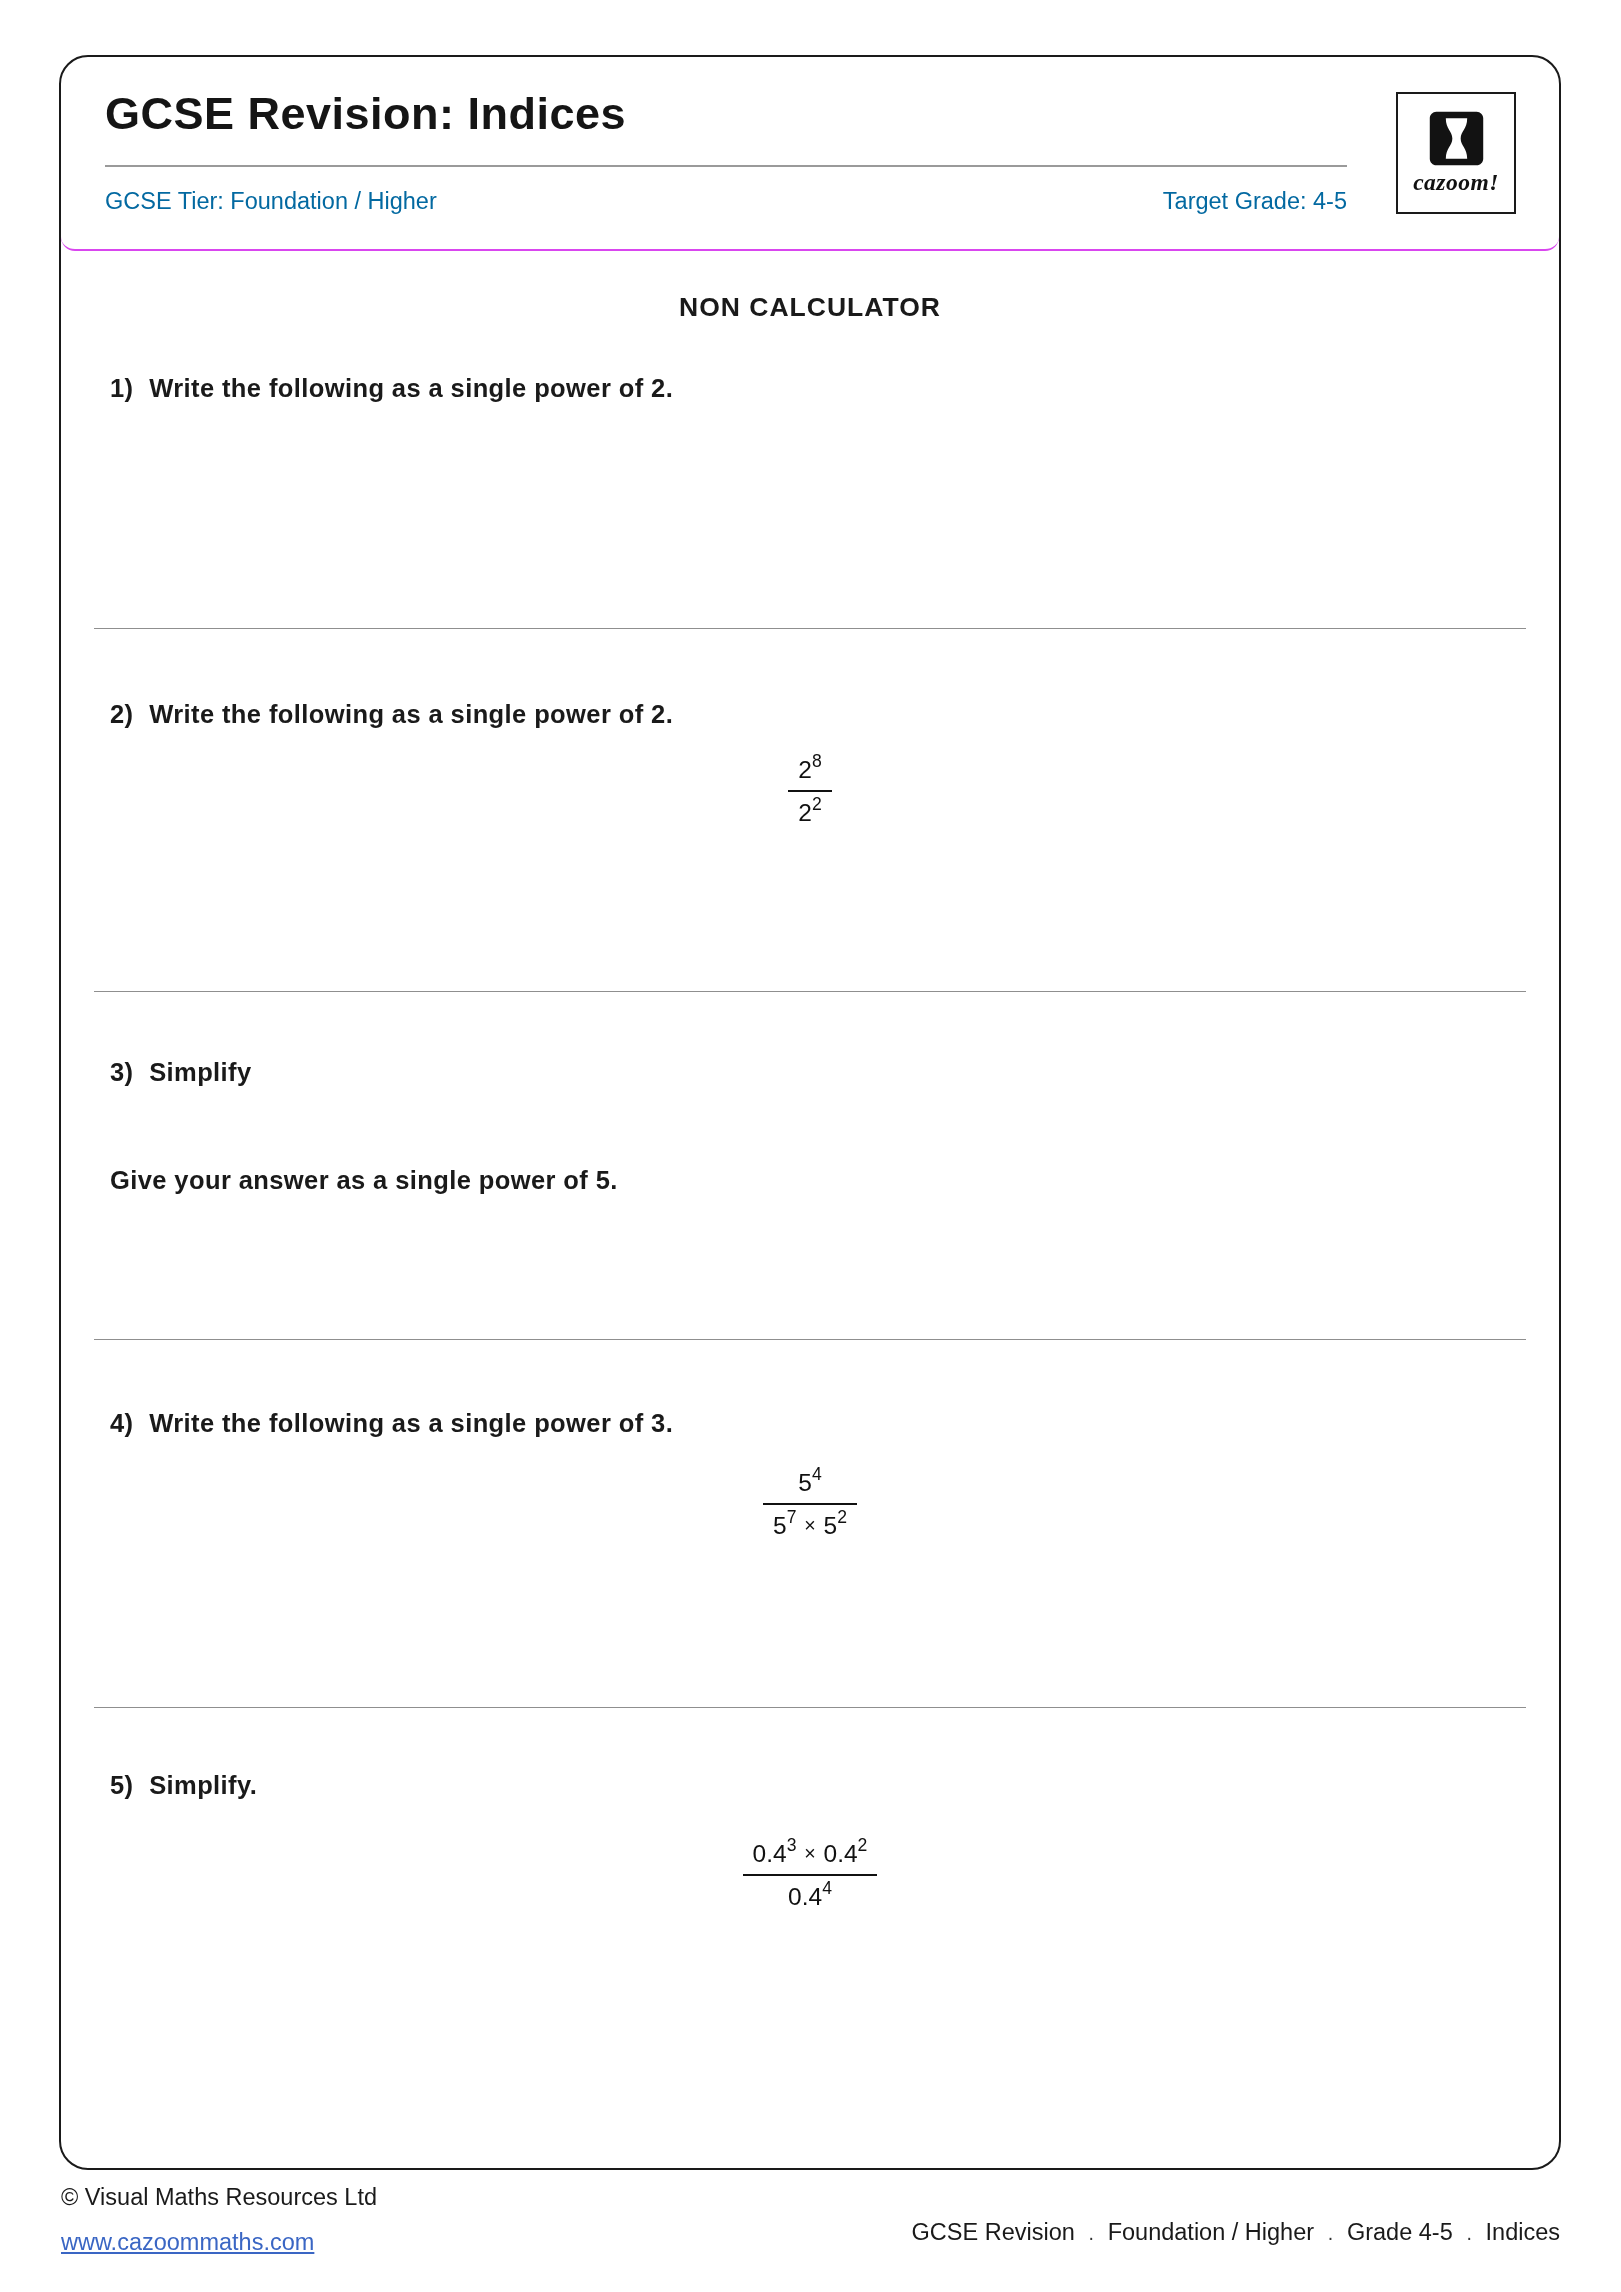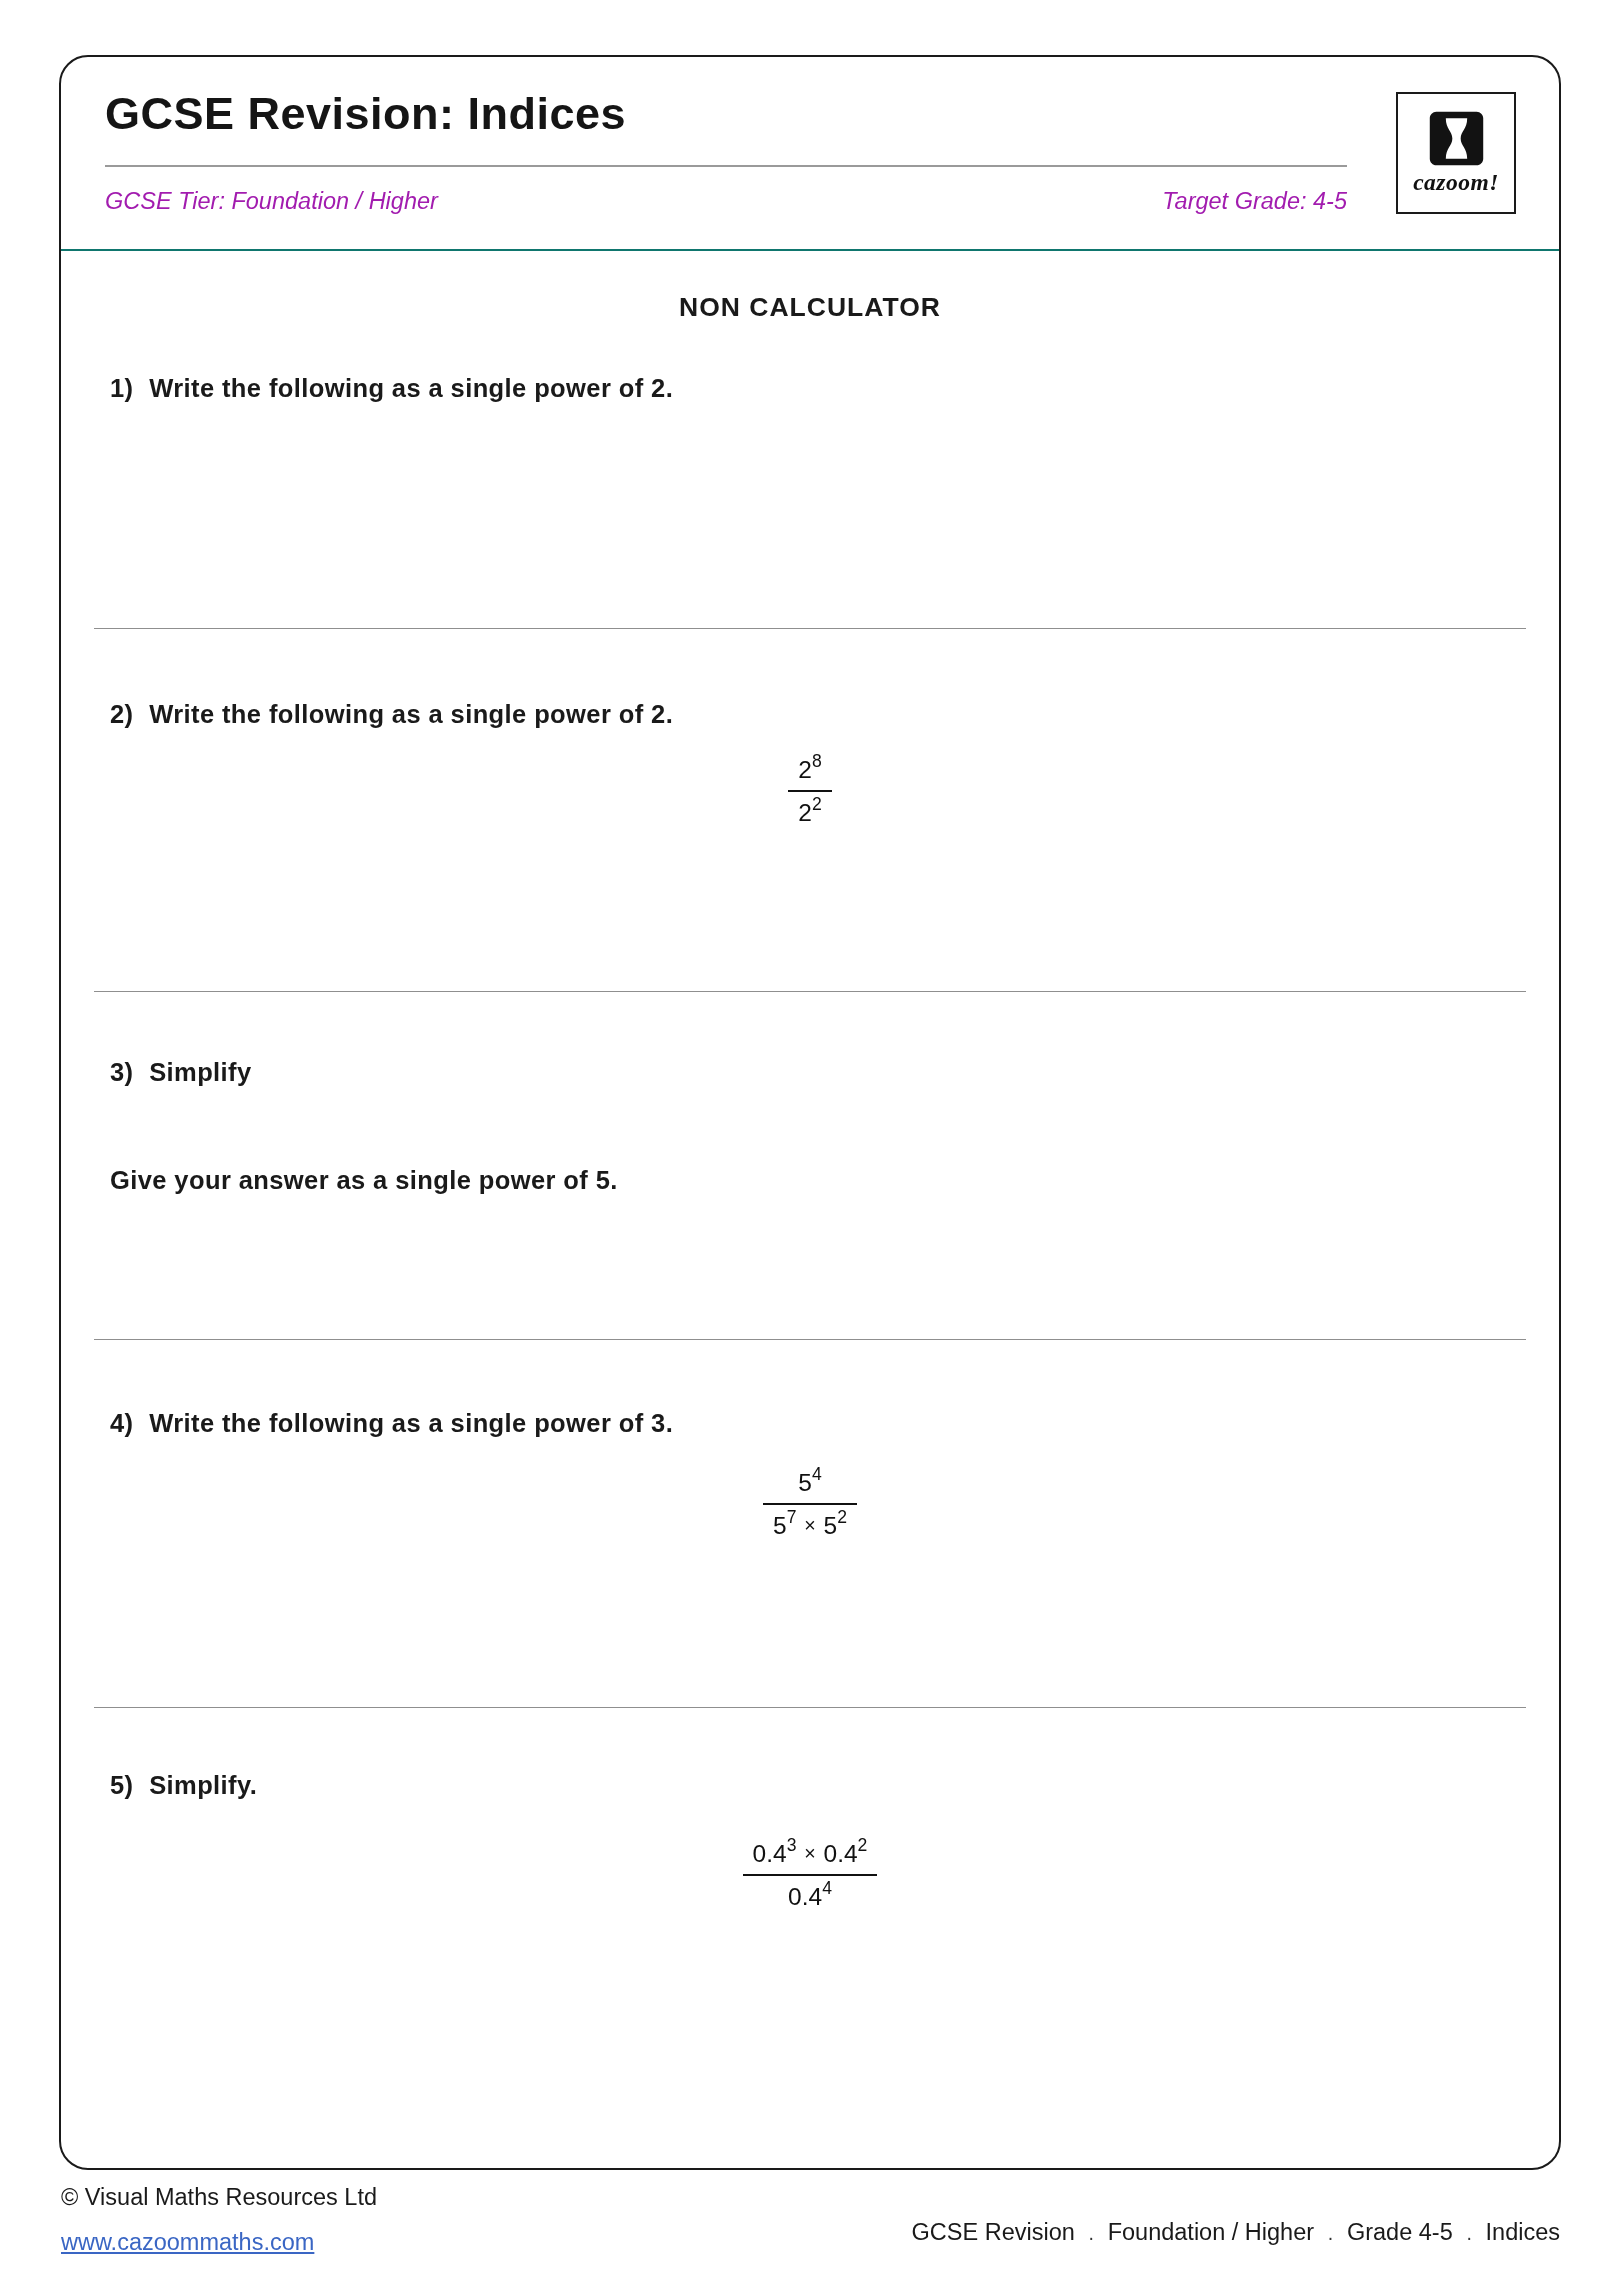--- a/index.html
+++ b/index.html
@@ -14,35 +14,36 @@
 
   .sheet {
     position: absolute; left: 59px; top: 55px;
     width: 1502px; height: 2115px;
     border: 2.9px solid #1a1a1a; border-radius: 29px;
     background: #ffffff;
   }
 
   .sheet-header {
     position: absolute; top: 0; left: 0; right: 0; height: 194px;
-    border-bottom: 2px solid #0f766e;
+    border-bottom: 2px solid #d946ef;
+    border-radius: 14px;
   }
   .title {
     position: absolute; left: 44px; top: 31px;
     font-size: 45px; font-weight: bold; letter-spacing: 0.5px; color: #151515;
     white-space: nowrap;
   }
   .title-underline {
     position: absolute; left: 44px; top: 108px;
     width: 1242px; height: 2px; background: #9a9a9a;
   }
   .tier-row {
     position: absolute; left: 44px; top: 131px; width: 1242px;
     display: flex; justify-content: space-between;
-    font-size: 23.5px; color: #a21caf; font-style: italic;
+    font-size: 23.5px; color: #0369a1;
   }
   .logo {
     position: absolute; right: 43px; top: 35px;
     width: 120px; height: 122px;
     border: 2.9px solid #1a1a1a; background: #fff;
     display: flex; flex-direction: column; align-items: center; justify-content: center;
     gap: 2.9px;
   }
   .logo-mark { line-height: 0; }
   .logo-mark svg { width: 57px; height: 57px; }

